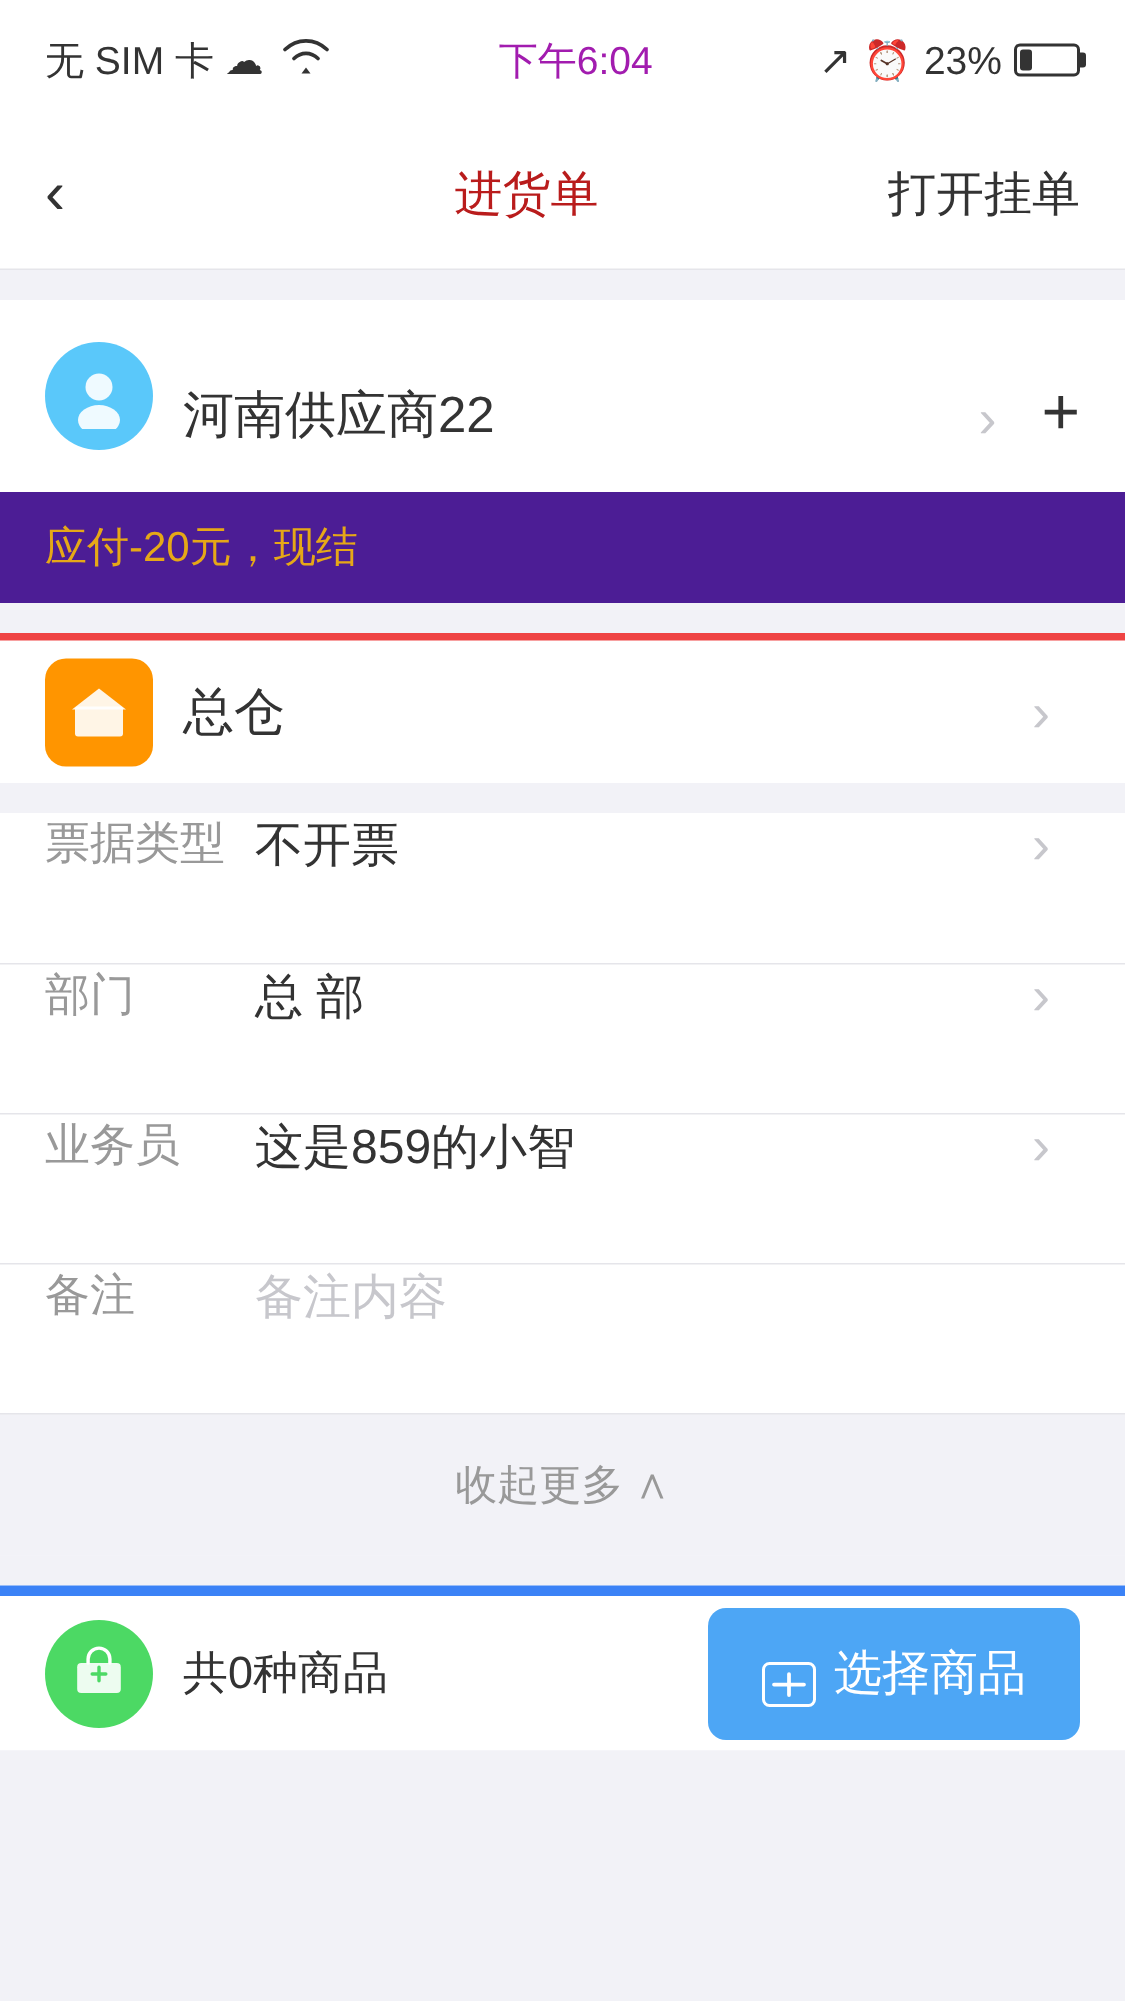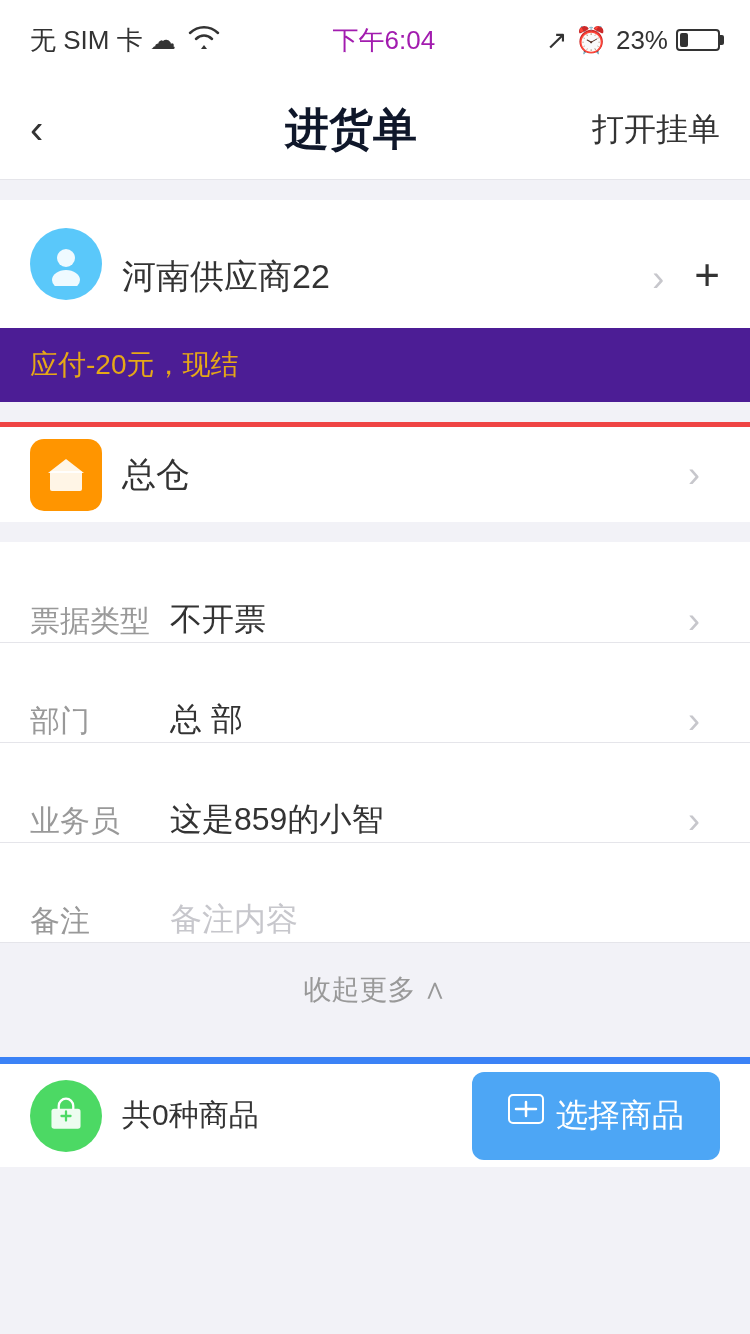--- a/index.html
+++ b/index.html
@@ -82,23 +82,23 @@
       padding: 0 30px;
       border-bottom: 1px solid #e5e5ea;
     }
     .nav-back {
       font-size: 40px;
       color: #333;
       cursor: pointer;
       width: 80px;
     }
     .nav-title {
-      font-size: 44px;
-      font-weight: 700;
-      color: #0f172a;
+      font-size: 32px;
+      font-weight: 400;
+      color: #b91c1c;
     }
     .nav-action {
       font-size: 32px;
       color: #333;
       cursor: pointer;
     }
 
     
     .section-divider {
       height: 20px;
@@ -153,21 +153,21 @@
       background: #4c1d95;
       padding: 18px 30px;
       font-size: 28px;
       color: #e6a817;
     }
 
     
     .list-item {
       background: #fff;
       display: flex;
-      align-items: flex-end;
+      align-items: flex-start;
       padding: 0 30px;
       height: 100px;
       border-top: 1px solid #e5e5ea;
     }
     .list-item:first-child {
       border-top: none;
     }
     .list-item-icon {
       width: 72px;
       height: 72px;
@@ -245,21 +245,21 @@
       color: #333;
     }
     .select-btn {
       background: #4da6f5;
       color: #fff;
       font-size: 32px;
       padding: 22px 36px;
       border-radius: 12px;
       cursor: pointer;
       display: flex;
-      align-items: flex-start;
+      align-items: flex-end;
       gap: 12px;
       border: none;
     }
 
     
     .page-bg {
       background: #f2f2f7;
       flex: 1;
       min-height: 300px;
     }

